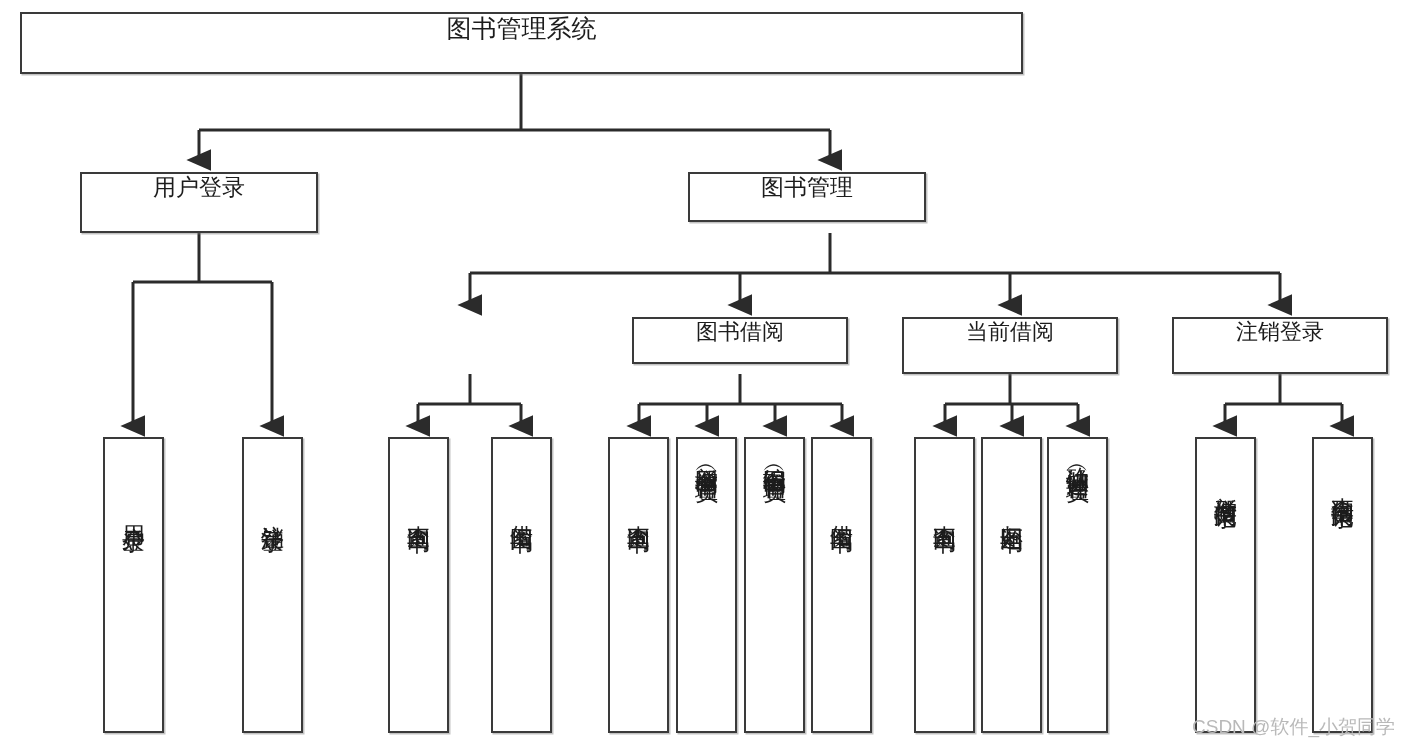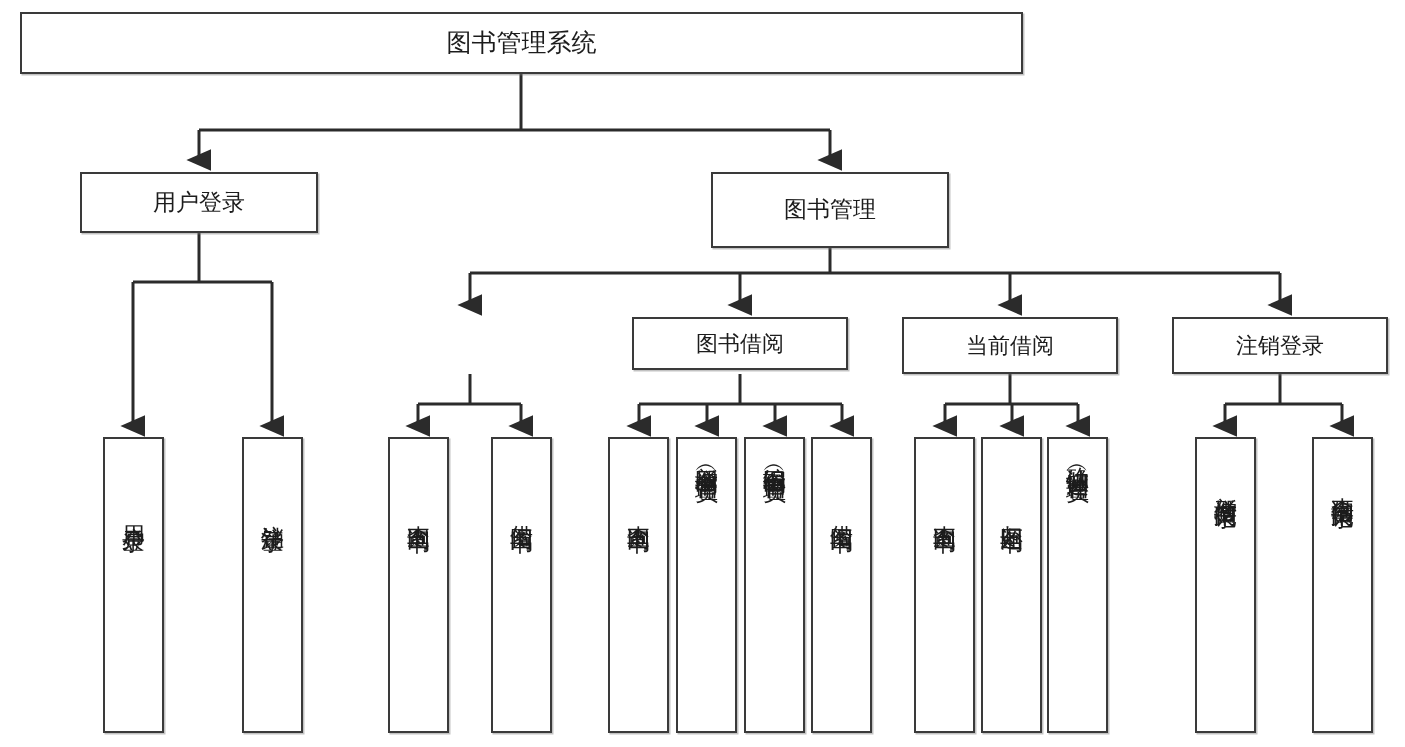--- a/index.html
+++ b/index.html
@@ -24,21 +24,21 @@
     top: 0;
     width: 1405px;
     height: 747px;
   }
   .node-box {
     position: absolute;
     box-sizing: border-box;
     background: #ffffff;
     border: 2px solid #3a3a3a;
     display: flex;
-    align-items: center;
+    align-items: flex-start;
     justify-content: center;
     box-shadow: 1.5px 1.5px 0 rgba(120,120,120,0.45);
   }
   .node-label {
     color: #1c1c1c;
     font-family: "Liberation Sans", "DejaVu Sans", sans-serif;
     line-height: 1.18;
     text-align: center;
     white-space: nowrap;
     user-select: none;
@@ -125,25 +125,25 @@
     </g>
   </svg>
 
   <div class="node-box node-root" style="left:20px; top:12px; width:1003px; height:62px;">
     <span class="node-label">图书管理系统</span>
   </div>
 
   <div class="node-box node-l1" style="left:80px; top:172px; width:238px; height:61px;">
     <span class="node-label">用户登录</span>
   </div>
-  <div class="node-box node-l1" style="left:711px; top:172px; width:238px; height:76px;">
+  <div class="node-box node-l1" style="left:688px; top:172px; width:238px; height:50px;">
     <span class="node-label">图书管理</span>
   </div>
 
-  <div class="node-box node-l2" style="left:632px; top:317px; width:216px; height:53px;">
+  <div class="node-box node-l2" style="left:632px; top:317px; width:216px; height:47px;">
     <span class="node-label">图书借阅</span>
   </div>
   <div class="node-box node-l2" style="left:902px; top:317px; width:216px; height:57px;">
     <span class="node-label">当前借阅</span>
   </div>
   <div class="node-box node-l2" style="left:1172px; top:317px; width:216px; height:57px;">
     <span class="node-label">注销登录</span>
   </div>
 
   <div class="node-box node-leaf" style="left:103px; top:437px; width:61px; height:296px; padding-top:68px;">
@@ -183,14 +183,15 @@
     <span class="node-label">确认归还（管理员）</span>
   </div>
 
   <div class="node-box node-leaf" style="left:1195px; top:437px; width:61px; height:296px; padding-top:40px;">
     <span class="node-label">新增借阅记录</span>
   </div>
   <div class="node-box node-leaf" style="left:1312px; top:437px; width:61px; height:296px; padding-top:40px;">
     <span class="node-label">查询借阅记录</span>
   </div>
 
+  <div class="watermark" style="left:1192px; top:714px;">CSDN @软件_小贺同学</div>
 
 </div>
 
 </body></html>

